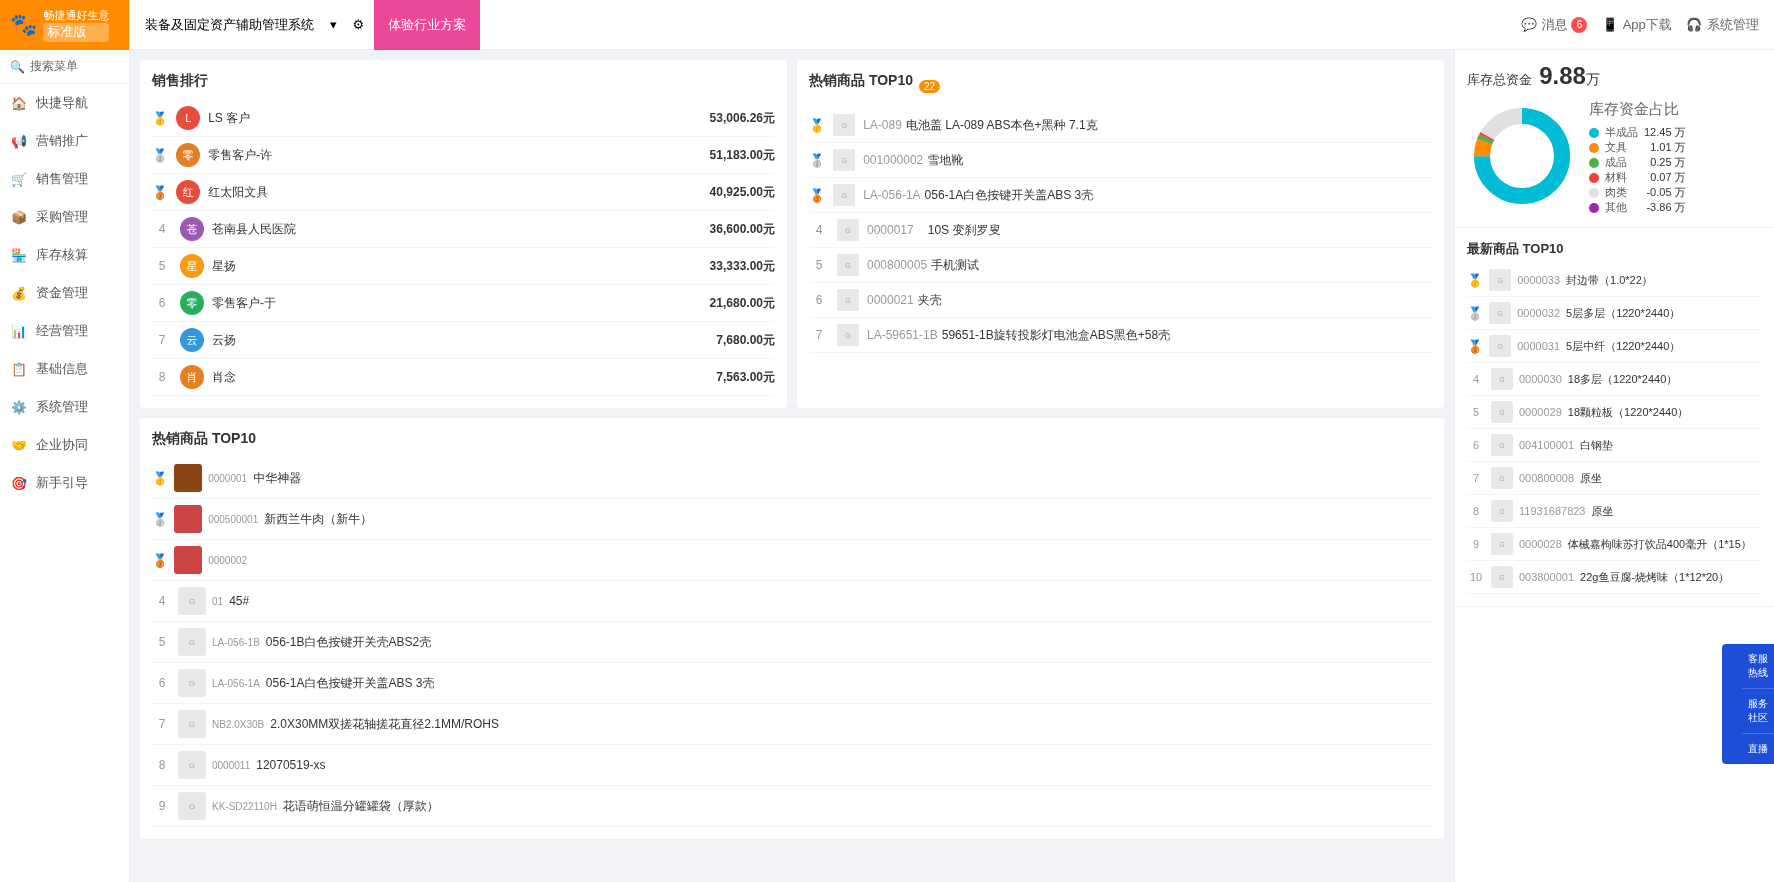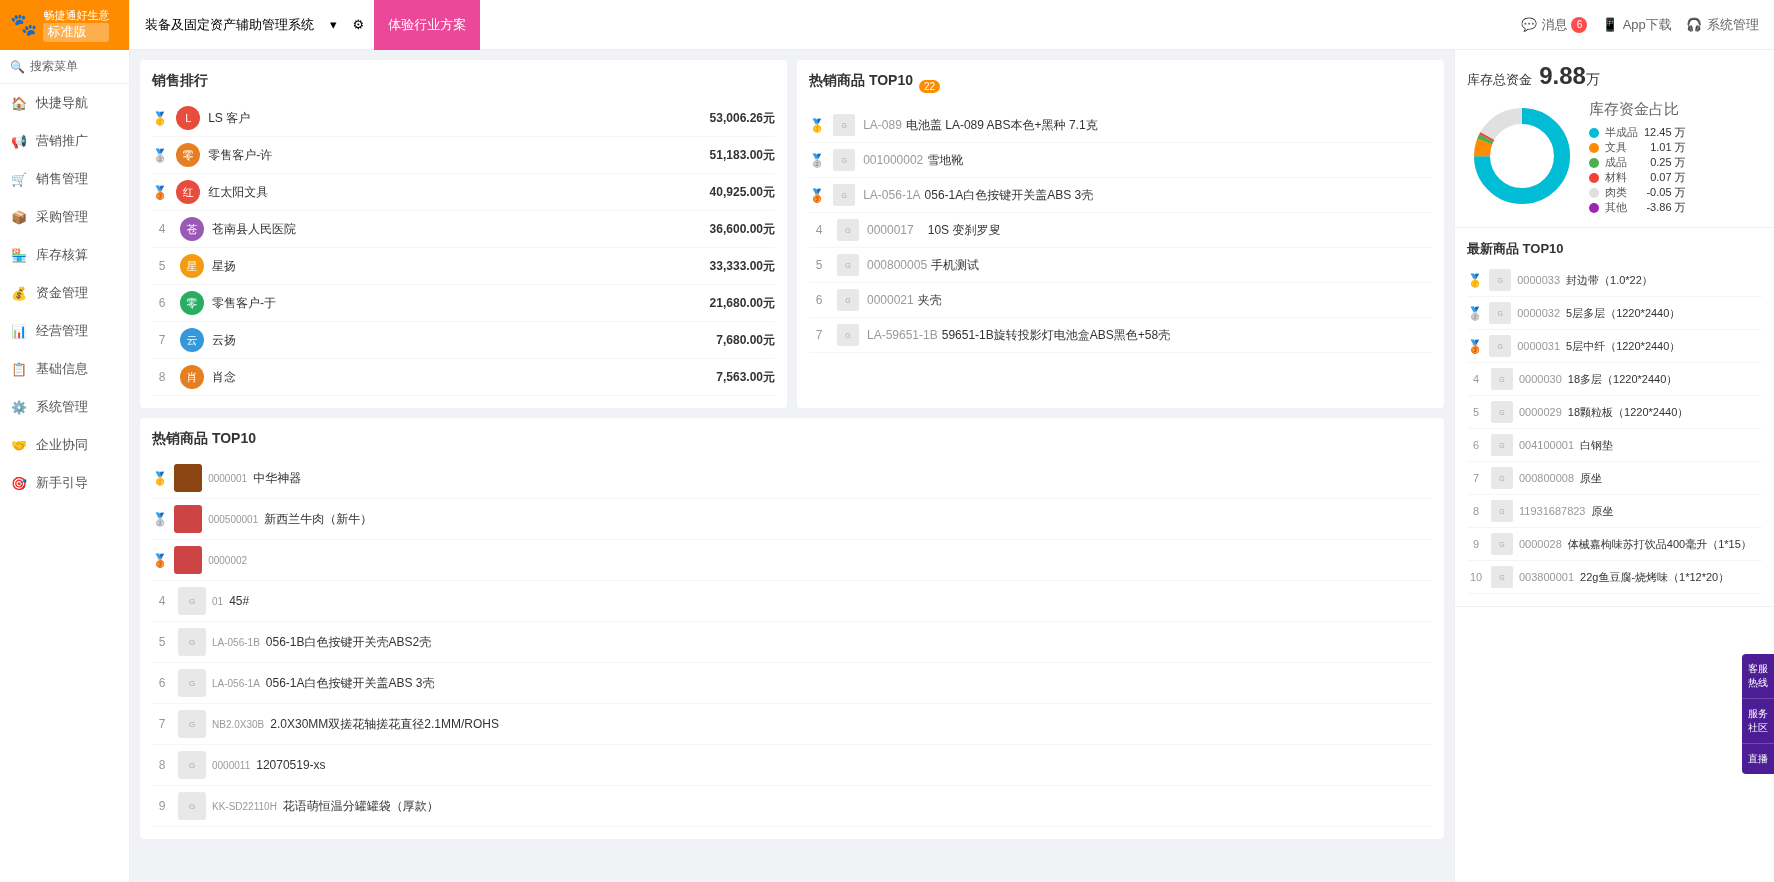--- a/index.html
+++ b/index.html
@@ -67,21 +67,21 @@
     .legend-val { margin-left: auto; color: #333; }
 
     
     .np-row { display: flex; align-items: center; padding: 5px 0; border-bottom: 1px solid #f5f5f5; gap: 6px; }
     .np-rank { width: 18px; text-align: center; font-size: 11px; color: #999; }
     .np-thumb { width: 22px; height: 22px; background: #e8e8e8; border-radius: 2px; flex-shrink: 0; display: flex; align-items: center; justify-content: center; font-size: 7px; color: #aaa; }
     .np-code { font-size: 11px; color: #999; }
     .np-name { font-size: 11px; color: #333; flex: 1; }
 
     
-    .float-btns { position: fixed; right: 0; bottom: 108px; display: flex; flex-direction: column; background: #4c1d95; border-radius: 4px 0 0 4px; overflow: hidden; }
+    .float-btns { position: fixed; right: 0; bottom: 118px; display: flex; flex-direction: column; background: #1d4ed8; border-radius: 4px 0 0 4px; overflow: hidden; padding-left: 20px; }
     .float-btn { padding: 8px 6px; color: #fff; font-size: 10px; text-align: center; cursor: pointer; border-bottom: 1px solid rgba(255,255,255,0.2); }
     .float-btn:last-child { border-bottom: none; }
 
     
     .section-header { display: flex; align-items: center; gap: 6px; margin-bottom: 8px; }
     .section-badge { background: #ff8c00; color: #fff; font-size: 10px; padding: 1px 5px; border-radius: 10px; }
 
     
     .customers-list { }
   </style>

